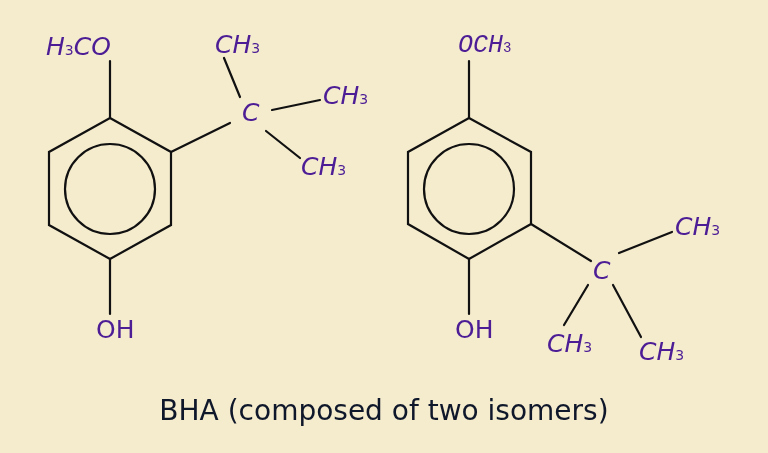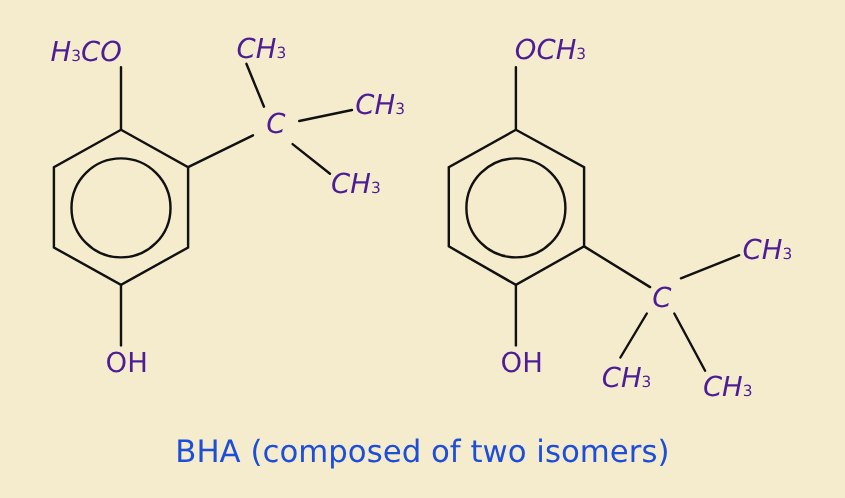--- a/index.html
+++ b/index.html
@@ -1,20 +1,20 @@
 <!DOCTYPE html>
 <html><head>
 <meta charset="utf-8">
 <style>
   html, body { margin:0; padding:0; }
   body { width:768px; height:453px; background:#f5ecce; position:relative; overflow:hidden; }
   svg { position:absolute; left:0; top:0; }
   .lbl { position:absolute; color:#4c1d95; font-family:"DejaVu Sans", sans-serif; font-style:italic; font-size:25px; line-height:1; white-space:nowrap; }
   .lbl sub, .sub { font-size:14px; font-style:normal; vertical-align:baseline; }
-  .caption { position:absolute; left:0; width:768px; top:394px; text-align:center; font-family:"DejaVu Sans", sans-serif; font-size:28px; color:#1d4ed8; }
+  .caption { position:absolute; left:0; width:768px; top:394px; text-align:center; font-family:"DejaVu Sans", sans-serif; font-size:28px; color:#0f172a; }
 </style>
 </head>
 <body>
 
 <svg width="768" height="453">
   <g stroke="#111" stroke-width="2.2" fill="none" stroke-linecap="round">
 
     <polygon points="110,118 171,152 171,225 110,259 49,225 49,152"></polygon>
     <circle cx="110" cy="189" r="45"></circle>
     <line x1="110" y1="118" x2="110" y2="61"></line>
@@ -35,20 +35,20 @@
   </g>
 </svg>
 
 <div class="lbl" style="left:46px;top:34px;"><span>H</span><span class="sub">3</span><span>CO</span></div>
 <div class="lbl" style="left:215px;top:32px;"><span>CH</span><span class="sub">3</span></div>
 <div class="lbl" style="left:242px;top:100px;">C</div>
 <div class="lbl" style="left:323px;top:83px;"><span>CH</span><span class="sub">3</span></div>
 <div class="lbl" style="left:301px;top:154px;"><span>CH</span><span class="sub">3</span></div>
 <div class="lbl" style="left:96px;top:317px;font-style:normal;">OH</div>
 
-<div class="lbl" style="left:468px;top:33px;"><span>OCH</span><span class="sub">3</span></div>
+<div class="lbl" style="left:458px;top:33px;font-family:Liberation Mono, monospace;"><span>OCH</span><span class="sub">3</span></div>
 <div class="lbl" style="left:593px;top:258px;">C</div>
 <div class="lbl" style="left:675px;top:214px;"><span>CH</span><span class="sub">3</span></div>
 <div class="lbl" style="left:547px;top:331px;"><span>CH</span><span class="sub">3</span></div>
 <div class="lbl" style="left:639px;top:339px;"><span>CH</span><span class="sub">3</span></div>
 <div class="lbl" style="left:455px;top:317px;font-style:normal;">OH</div>
 
 <div class="caption">BHA (composed of two isomers)</div>
 
 </body></html>

